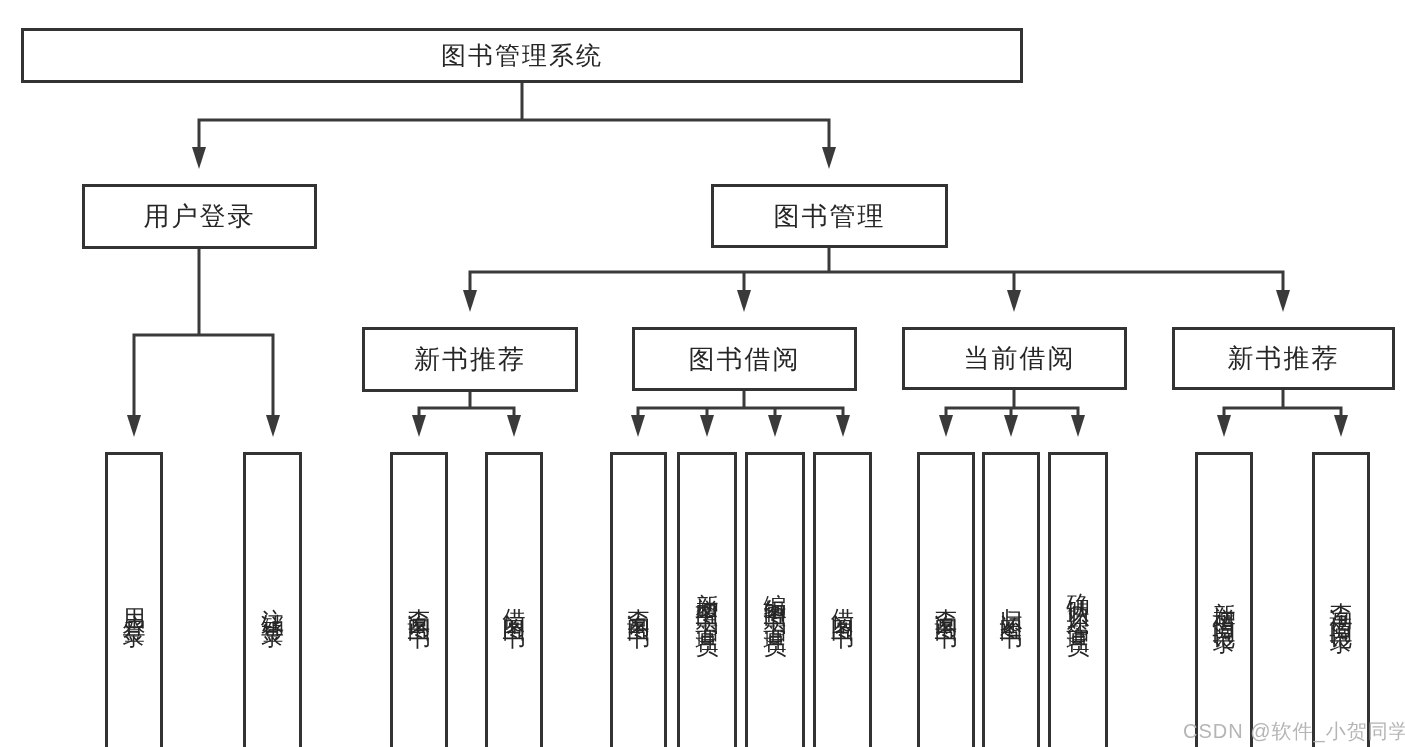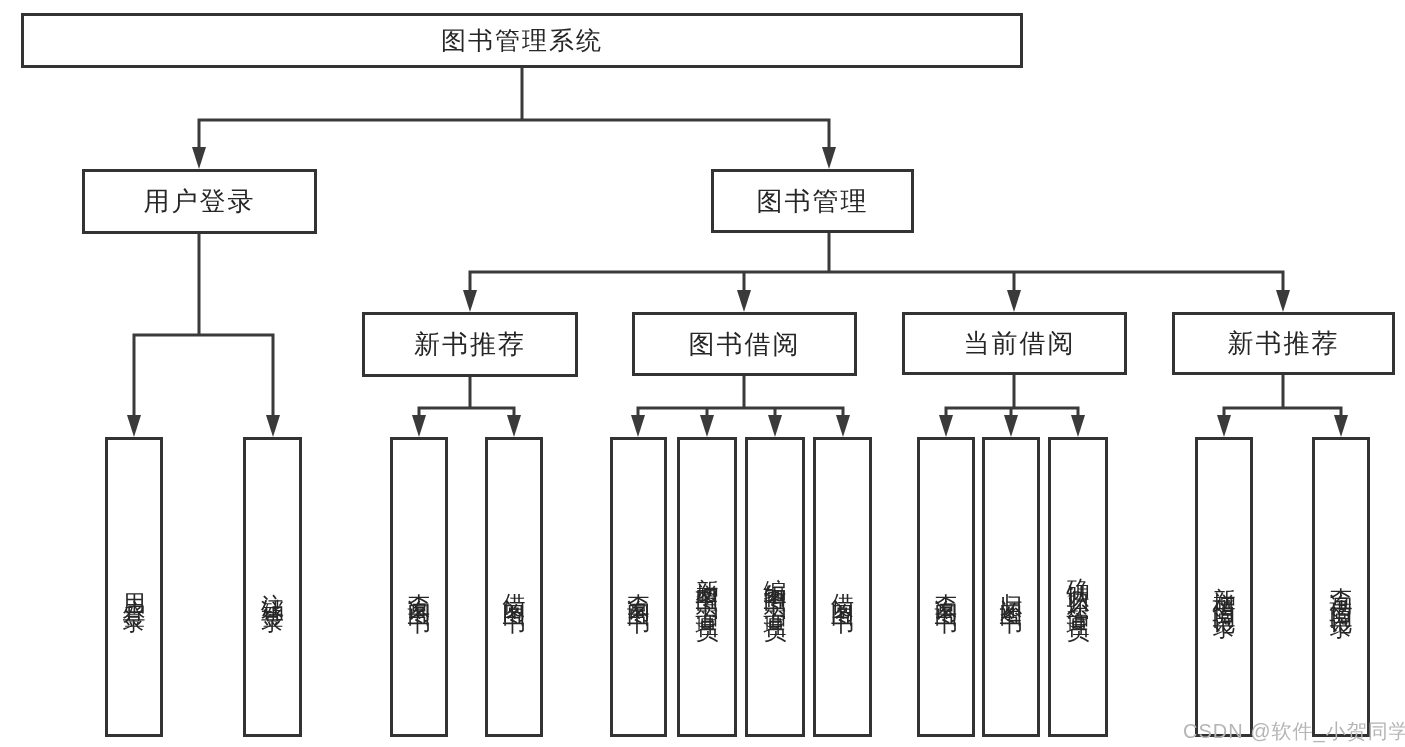--- a/index.html
+++ b/index.html
@@ -24,20 +24,21 @@
   .node {
     position: absolute;
     box-sizing: border-box;
     border: 3px solid #333333;
     background: #ffffff;
     display: flex;
     align-items: center;
     justify-content: center;
     z-index: 2;
     color: #262626;
+    margin-top: 15px;
   }
   .hnode {
     font-size: 26px;
     letter-spacing: 2px;
     white-space: nowrap;
   }
   .root {
     font-size: 25px;
   }
   .vnode span {
@@ -104,21 +105,21 @@
     </g>
   </svg>
 
   <div class="node hnode root" style="left:21px; top:13px; width:1002px; height:55px;">
     <span>图书管理系统</span>
   </div>
 
   <div class="node hnode" style="left:82px; top:169px; width:235px; height:65px;">
     <span>用户登录</span>
   </div>
-  <div class="node hnode" style="left:711px; top:169px; width:203px; height:64px;">
+  <div class="node hnode" style="left:711px; top:169px; width:237px; height:64px;">
     <span>图书管理</span>
   </div>
 
   <div class="node hnode" style="left:632px; top:312px; width:225px; height:64px;">
     <span>图书借阅</span>
   </div>
   <div class="node hnode" style="left:362px; top:312px; width:216px; height:65px;">
     <span>新书推荐</span>
   </div>
   <div class="node hnode" style="left:902px; top:312px; width:225px; height:63px;padding-left:10px;">

